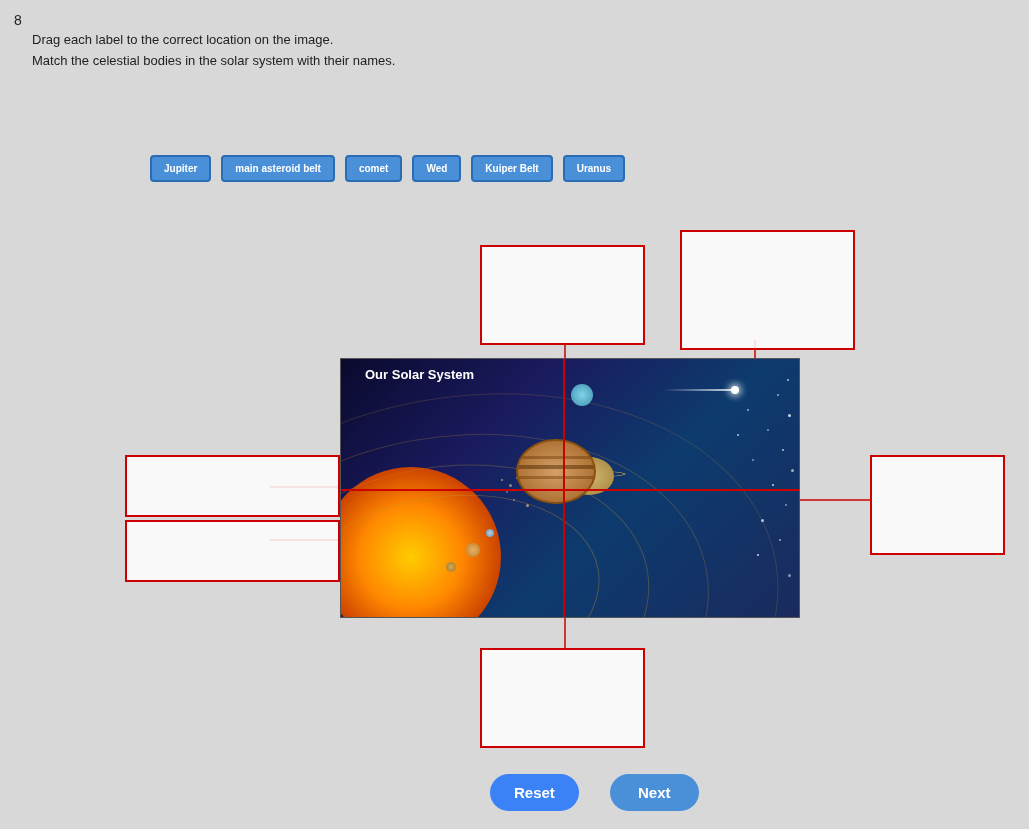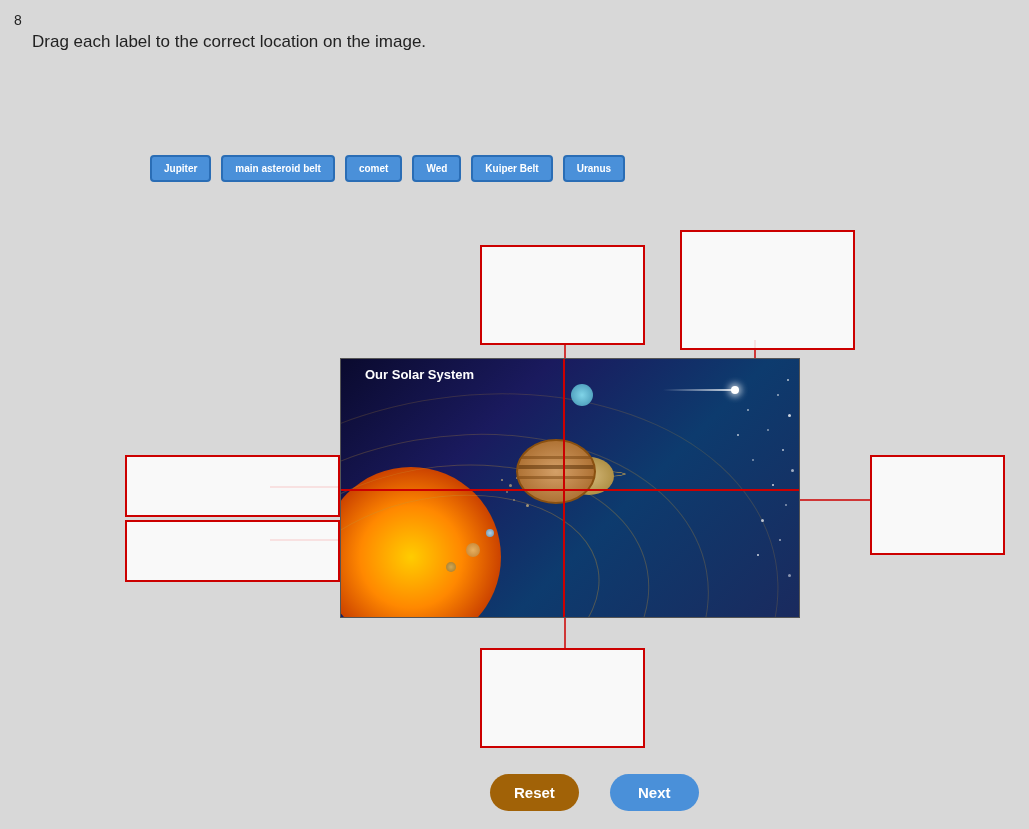--- a/index.html
+++ b/index.html
@@ -20,21 +20,21 @@
       color: #222;
     }
 
     .instructions {
       position: absolute;
       top: 32px;
       left: 32px;
     }
 
     .instructions p {
-      font-size: 17px;
+      font-size: 13px;
       color: #222;
       margin-bottom: 6px;
     }
 
     
     .label-bank {
       position: absolute;
       top: 155px;
       left: 150px;
       display: flex;
@@ -150,21 +150,21 @@
       border: 2px solid #cc0000;
       background: rgba(255,255,255,0.85);
       z-index: 10;
     }
 
     
     .btn-reset {
       position: absolute;
       bottom: 18px;
       left: 490px;
-      background: #a16207;
+      background: #3b82f6;
       color: white;
       border: none;
       border-radius: 20px;
       padding: 10px 24px;
       font-size: 15px;
       font-weight: bold;
       cursor: pointer;
     }
 
     .btn-next {
@@ -181,20 +181,21 @@
       cursor: pointer;
     }
   </style>
 </head>
 <body>
 
 <div class="question-number">8</div>
 
 <div class="instructions">
   <p>Drag each label to the correct location on the image.</p>
+  <p>Match the celestial bodies in the solar system with their names.</p>
 </div>
 
 <div class="label-bank">
   <div class="draggable-label">Jupiter</div>
   <div class="draggable-label">main asteroid belt</div>
   <div class="draggable-label">comet</div>
   <div class="draggable-label">Wed</div>
   <div class="draggable-label">Kuiper Belt</div>
   <div class="draggable-label">Uranus</div>
 </div>

